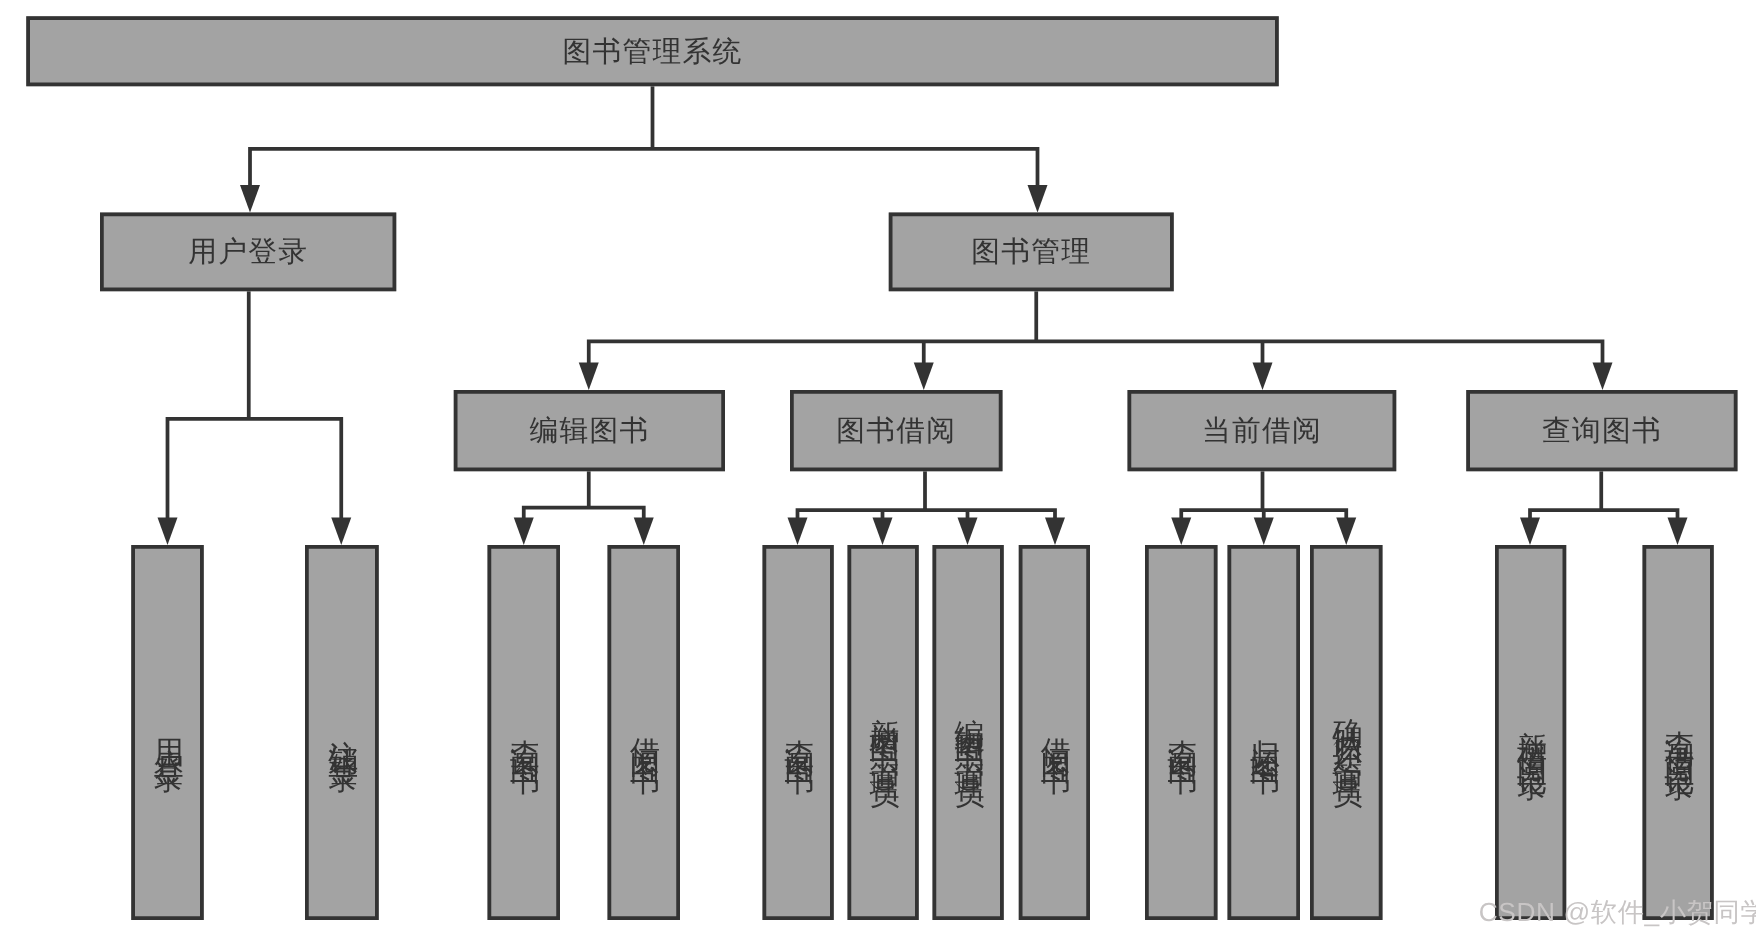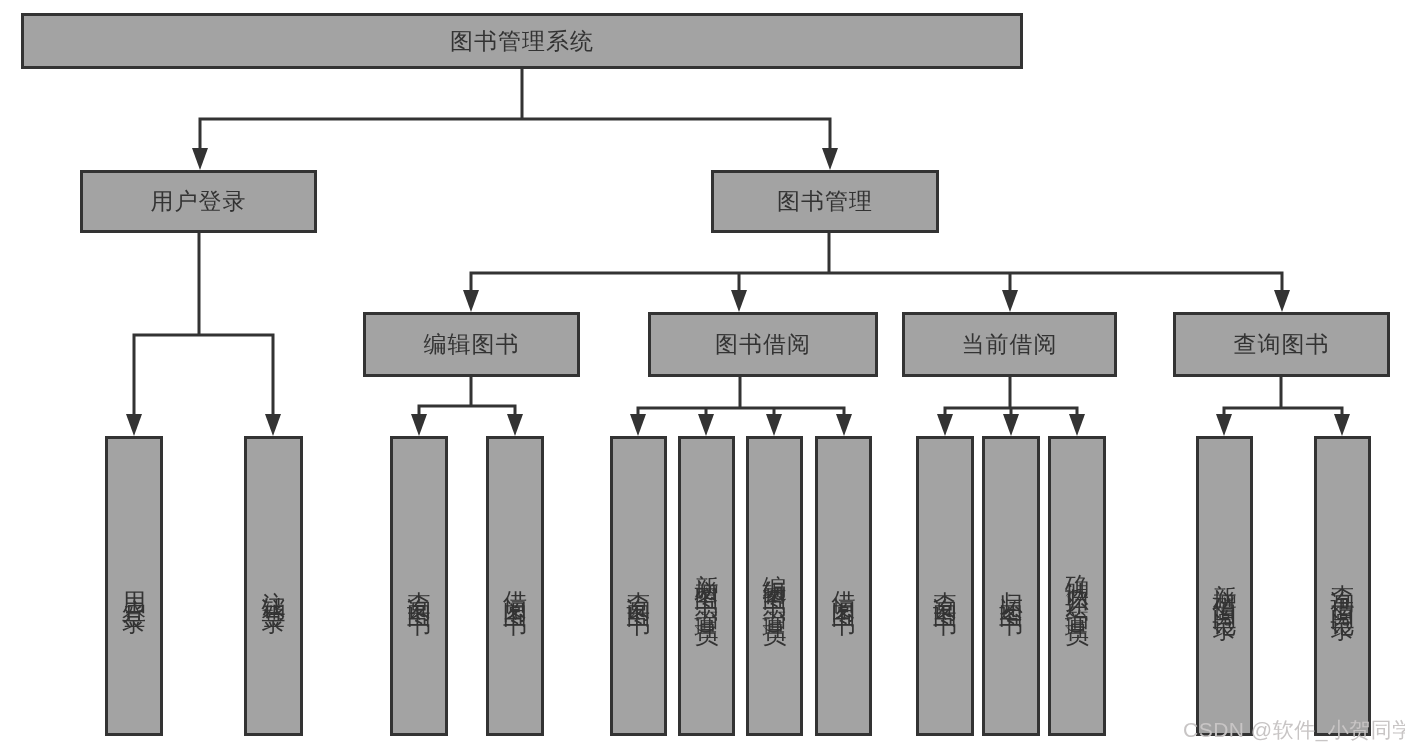--- a/index.html
+++ b/index.html
@@ -105,21 +105,21 @@
   <div class="node" style="left:80px;top:170px;width:237px;height:63px">
     <span class="hlabel">用户登录</span>
   </div>
   <div class="node" style="left:711px;top:170px;width:228px;height:63px">
     <span class="hlabel">图书管理</span>
   </div>
 
   <div class="node" style="left:363px;top:312px;width:217px;height:65px">
     <span class="hlabel">编辑图书</span>
   </div>
-  <div class="node" style="left:648px;top:312px;width:230px;height:65px">
+  <div class="node" style="left:632px;top:312px;width:170px;height:65px">
     <span class="hlabel">图书借阅</span>
   </div>
   <div class="node" style="left:902px;top:312px;width:215px;height:65px">
     <span class="hlabel">当前借阅</span>
   </div>
   <div class="node" style="left:1173px;top:312px;width:217px;height:65px">
     <span class="hlabel">查询图书</span>
   </div>
 
   <div class="node" style="left:105px;top:436px;width:58px;height:300px">

